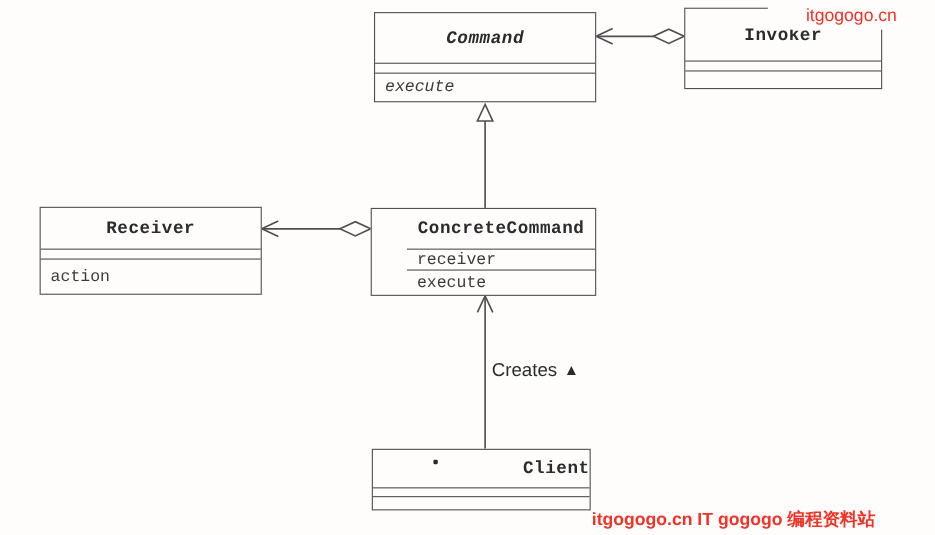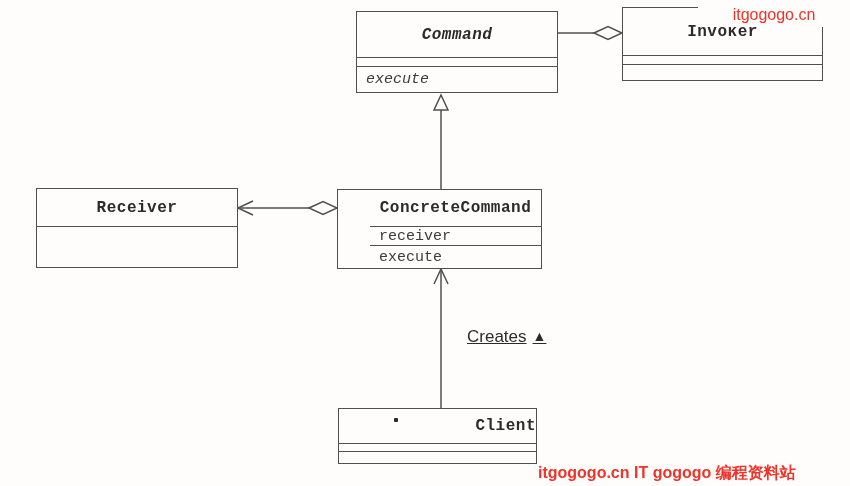--- a/index.html
+++ b/index.html
@@ -20,24 +20,24 @@
   .uml-title{flex:0 0 auto;display:flex;align-items:center;justify-content:center;
     font-family:"Liberation Mono", monospace;font-weight:bold;font-size:16px;
     color:var(--text);letter-spacing:0.5px;position:relative;}
   .uml-sep{border-top:1.5px solid var(--line);}
   .uml-row{flex:0 0 auto;display:flex;align-items:center;padding-left:9px;
     font-family:"Liberation Mono", monospace;font-size:15px;color:var(--member-text);}
   .uml-fill{flex:1 1 auto;font-family:Liberation Mono, monospace;}
   .italic{font-style:italic;}
 
   
-  #box-command{left:356px;top:11px;width:202px;height:82px;}
+  #box-command{left:340px;top:11px;width:202px;height:82px;}
   #box-command .uml-title{height:45px;}
   #box-command .thin{height:9px;}
-  #box-invoker{left:622px;top:7px;width:201px;height:74px;}
+  #box-invoker{left:622px;top:7px;width:180px;height:74px;}
   #box-invoker .uml-title{height:47px;}
   #box-invoker .thin{height:9px;}
   #box-receiver{left:36px;top:188px;width:202px;height:80px;}
   #box-receiver .uml-title{height:37px;}
   #box-receiver .thin{height:9px;}
   #box-concrete{left:337px;top:189px;width:205px;height:80px;padding-left:32px;}
   #box-concrete .uml-title{height:36px;}
   #box-concrete .uml-row{height:19px;}
   #box-client{left:338px;top:408px;width:199px;height:56px;}
   #box-client .uml-title{height:34px;justify-content:flex-end;}
@@ -46,22 +46,22 @@
   .client-dot{position:absolute;left:55px;top:9px;width:4px;height:4px;
     background:var(--text);border-radius:1px;}
 
   
   svg.rel-layer{position:absolute;left:0;top:0;width:850px;height:486px;
     pointer-events:none;}
   .rel-stroke{stroke:var(--line);stroke-width:1.5;fill:none;}
   .rel-hollow{stroke:var(--line);stroke-width:1.5;fill:var(--paper);}
 
   
-  .creates-label{position:absolute;left:467px;top:327px;font-size:17px;
-    color:var(--text);white-space:nowrap;text-decoration:underline;}
+  .creates-label{position:absolute;left:447px;top:327px;font-size:17px;
+    color:var(--text);white-space:nowrap;}
   .creates-label .tri{font-size:14px;position:relative;top:-1px;margin-left:6px;}
 
   .watermark{position:absolute;color:var(--watermark-red);background:var(--paper);
     white-space:nowrap;}
   #watermark-top{left:698px;top:0;width:152px;height:27px;line-height:29px;
     text-align:center;font-size:16px;font-weight:400;}
   #watermark-bottom{left:538px;top:459px;width:312px;height:27px;line-height:27px;
     font-size:16px;font-weight:700;text-align:left;}
 </style>
 </head>
@@ -102,20 +102,21 @@
 
   <div class="uml-box" id="box-invoker">
     <div class="uml-title">Invoker</div>
     <div class="uml-sep thin"></div>
     <div class="uml-sep uml-fill"></div>
   </div>
 
   <div class="uml-box" id="box-receiver">
     <div class="uml-title">Receiver</div>
     <div class="uml-sep thin"></div>
+    <div class="uml-row uml-sep uml-fill">action</div>
   </div>
 
   <div class="uml-box" id="box-concrete">
     <div class="uml-title">ConcreteCommand</div>
     <div class="uml-row uml-sep">receiver</div>
     <div class="uml-row uml-sep uml-fill">execute</div>
   </div>
 
   <div class="uml-box" id="box-client">
     <div class="uml-title">

